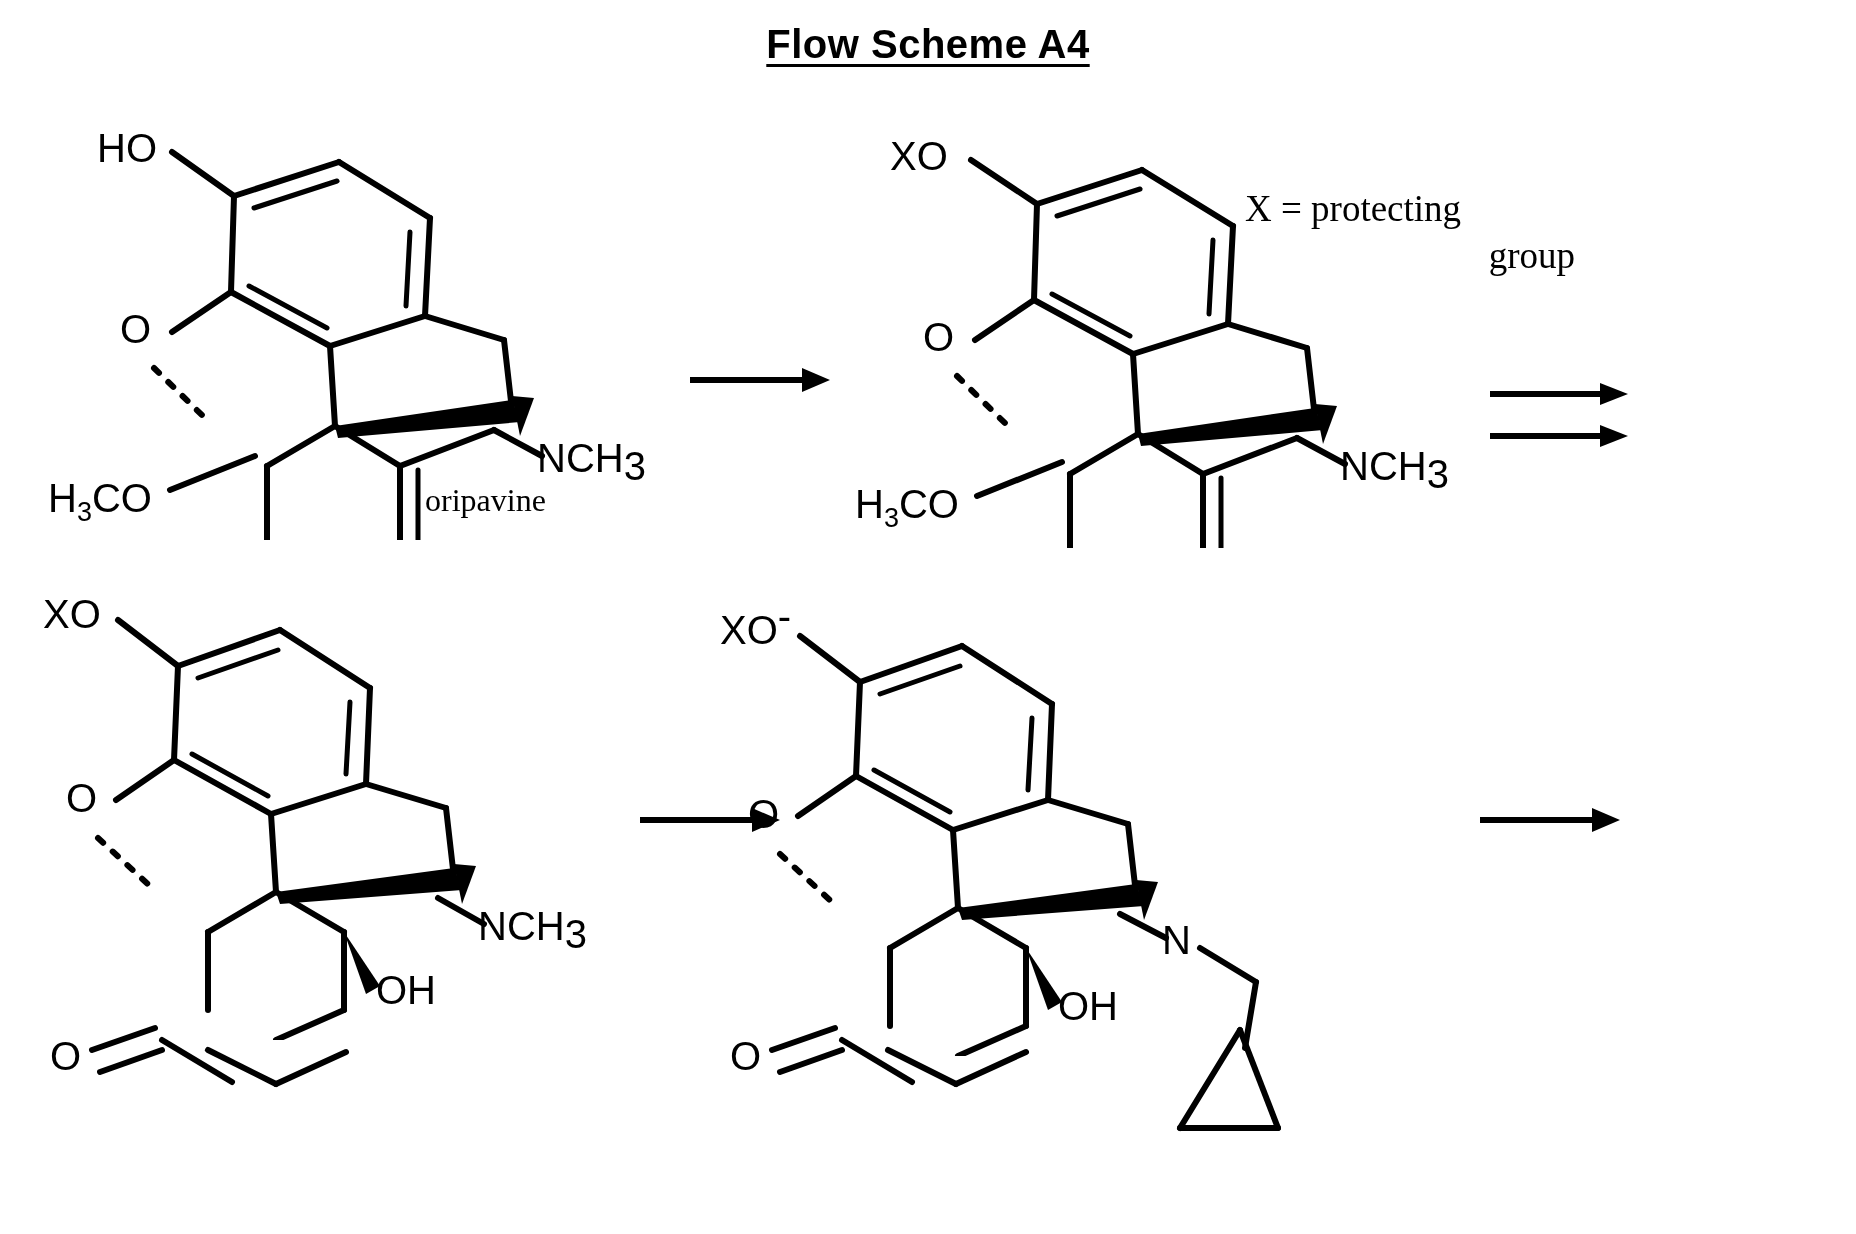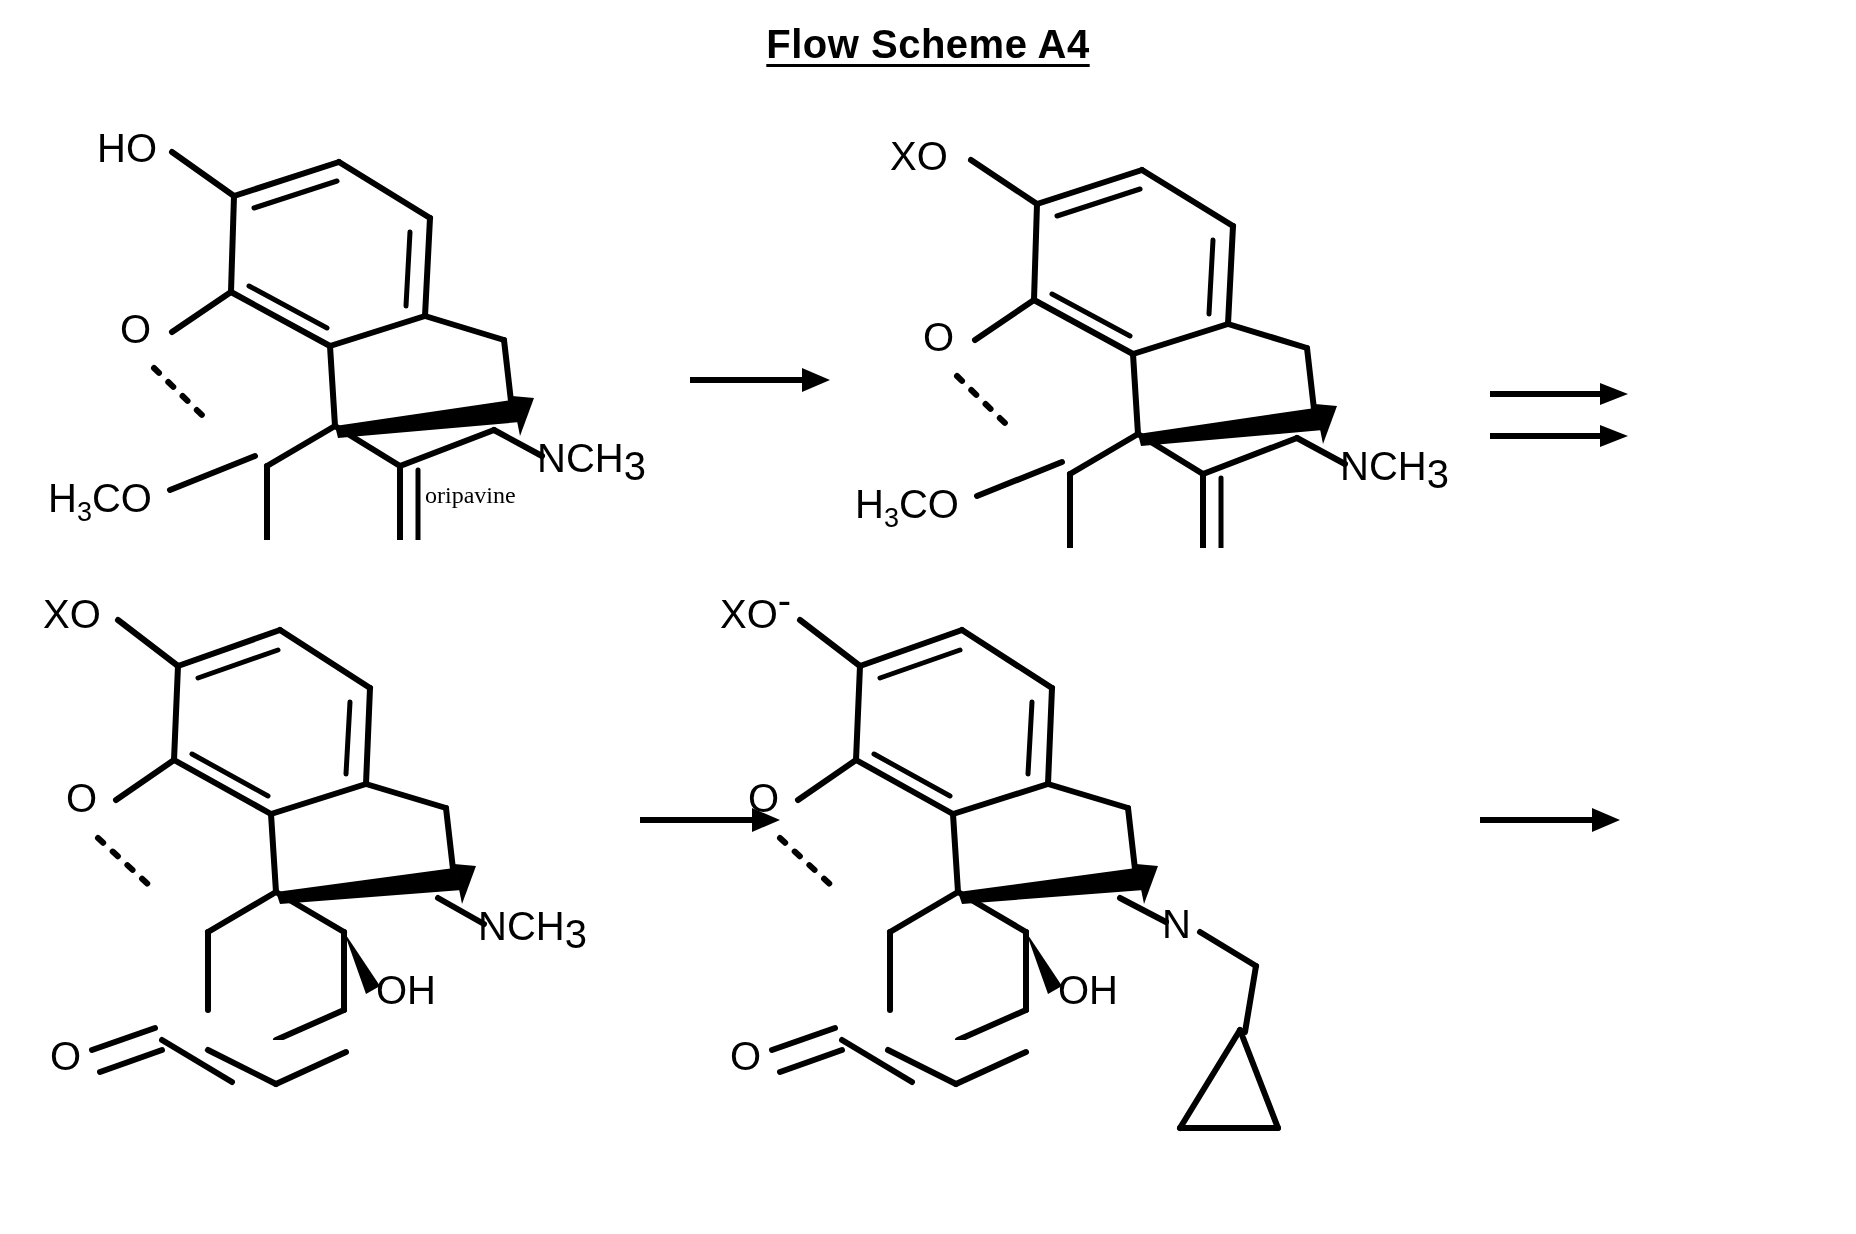--- a/index.html
+++ b/index.html
@@ -36,21 +36,21 @@
     position: absolute;
     font-family: "Liberation Serif", serif;
     font-size: 37px;
     color: #000;
     line-height: 1.28;
   }
   .note .l2 { display:block; text-align: right; }
   .cap {
     position: absolute;
     font-family: "Liberation Serif", serif;
-    font-size: 24px;
+    font-size: 32px;
     color: #000;
   }
   svg { display:block; }
   .mol { position: absolute; }
   .arrowbox { position: absolute; }
   text.atom {
     font-family: "Liberation Sans", sans-serif;
     font-size: 40px;
     fill: #000;
   }
@@ -164,20 +164,24 @@
     </svg>
   </div>
 
   <div class="cap" style="left:855px; top:482px; font-family:'Liberation Sans', sans-serif; font-size:40px;">
     <span>H</span><sub style="font-size:27px">3</sub><span>CO</span>
   </div>
   <svg class="mol" style="left:967px; top:446px;" width="120" height="80">
     <path class="bond" d="M10 50 L95 16"></path>
   </svg>
 
+  <div class="note" style="left:1245px; top:185px; width:330px;">
+    <span>X = protecting</span>
+    <span class="l2">group</span>
+  </div>
 
   <div class="arrowbox" style="left:1490px; top:380px;">
     <svg width="140" height="80">
       <path class="arrow" d="M0 14 L110 14"></path>
       <polygon points="110,3 138,14 110,25" fill="#000"></polygon>
       <path class="arrow" d="M0 56 L110 56"></path>
       <polygon points="110,45 138,56 110,67" fill="#000"></polygon>
     </svg>
   </div>
 
@@ -237,21 +241,21 @@
     <path class="bond" d="M76 84 L146 52"></path>
   </svg>
 
   <div class="arrowbox" style="left:640px; top:800px;">
     <svg width="140" height="40">
       <path class="arrow" d="M0 20 L112 20"></path>
       <polygon points="112,8 140,20 112,32" fill="#000"></polygon>
     </svg>
   </div>
 
-  <div class="mol" style="left:700px; top:580px;">
+  <div class="mol" style="left:700px; top:596px;">
     <svg width="700" height="460" viewBox="0 0 700 460">
       <text class="atom" x="20" y="48"><tspan>XO</tspan><tspan class="sup" dy="-14">-</tspan></text>
       <path class="bond" d="M100 40 L160 86"></path>
 
       <path class="bond" d="M160 86 L262 50"></path>
       <path class="bond" d="M262 50 L352 108"></path>
       <path class="bond" d="M352 108 L348 204"></path>
       <path class="bond" d="M348 204 L253 234"></path>
       <path class="bond" d="M253 234 L156 180"></path>
       <path class="bond" d="M156 180 L160 86"></path>

